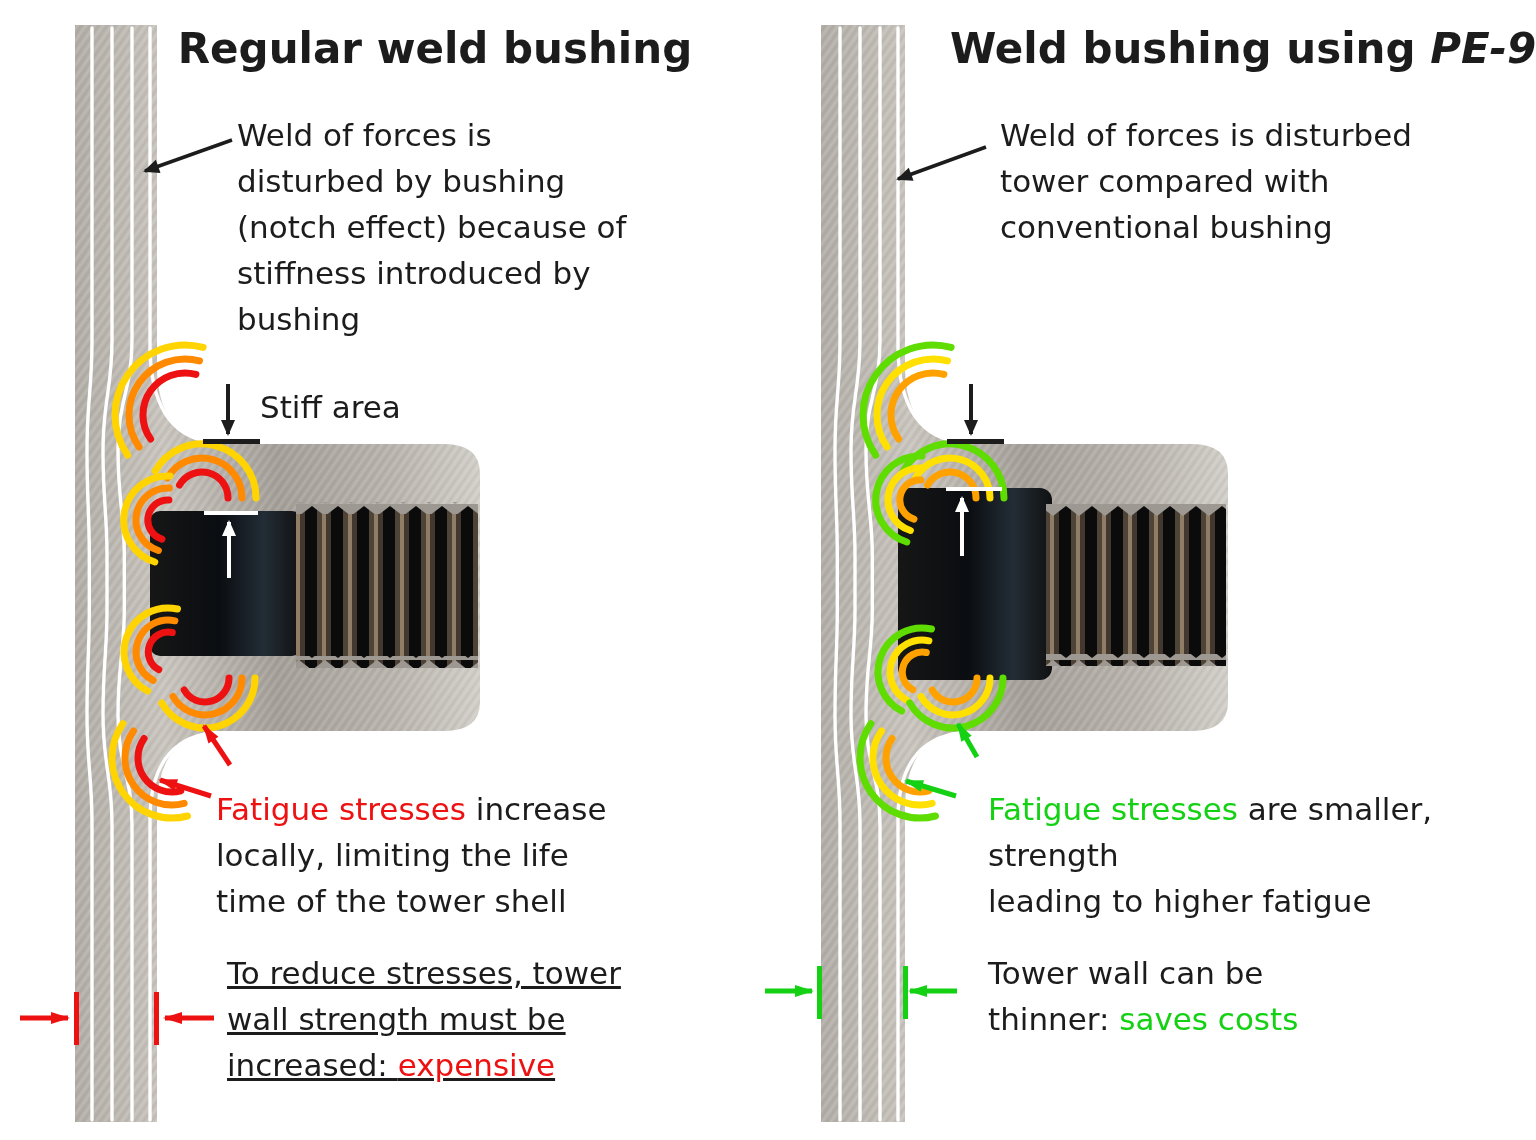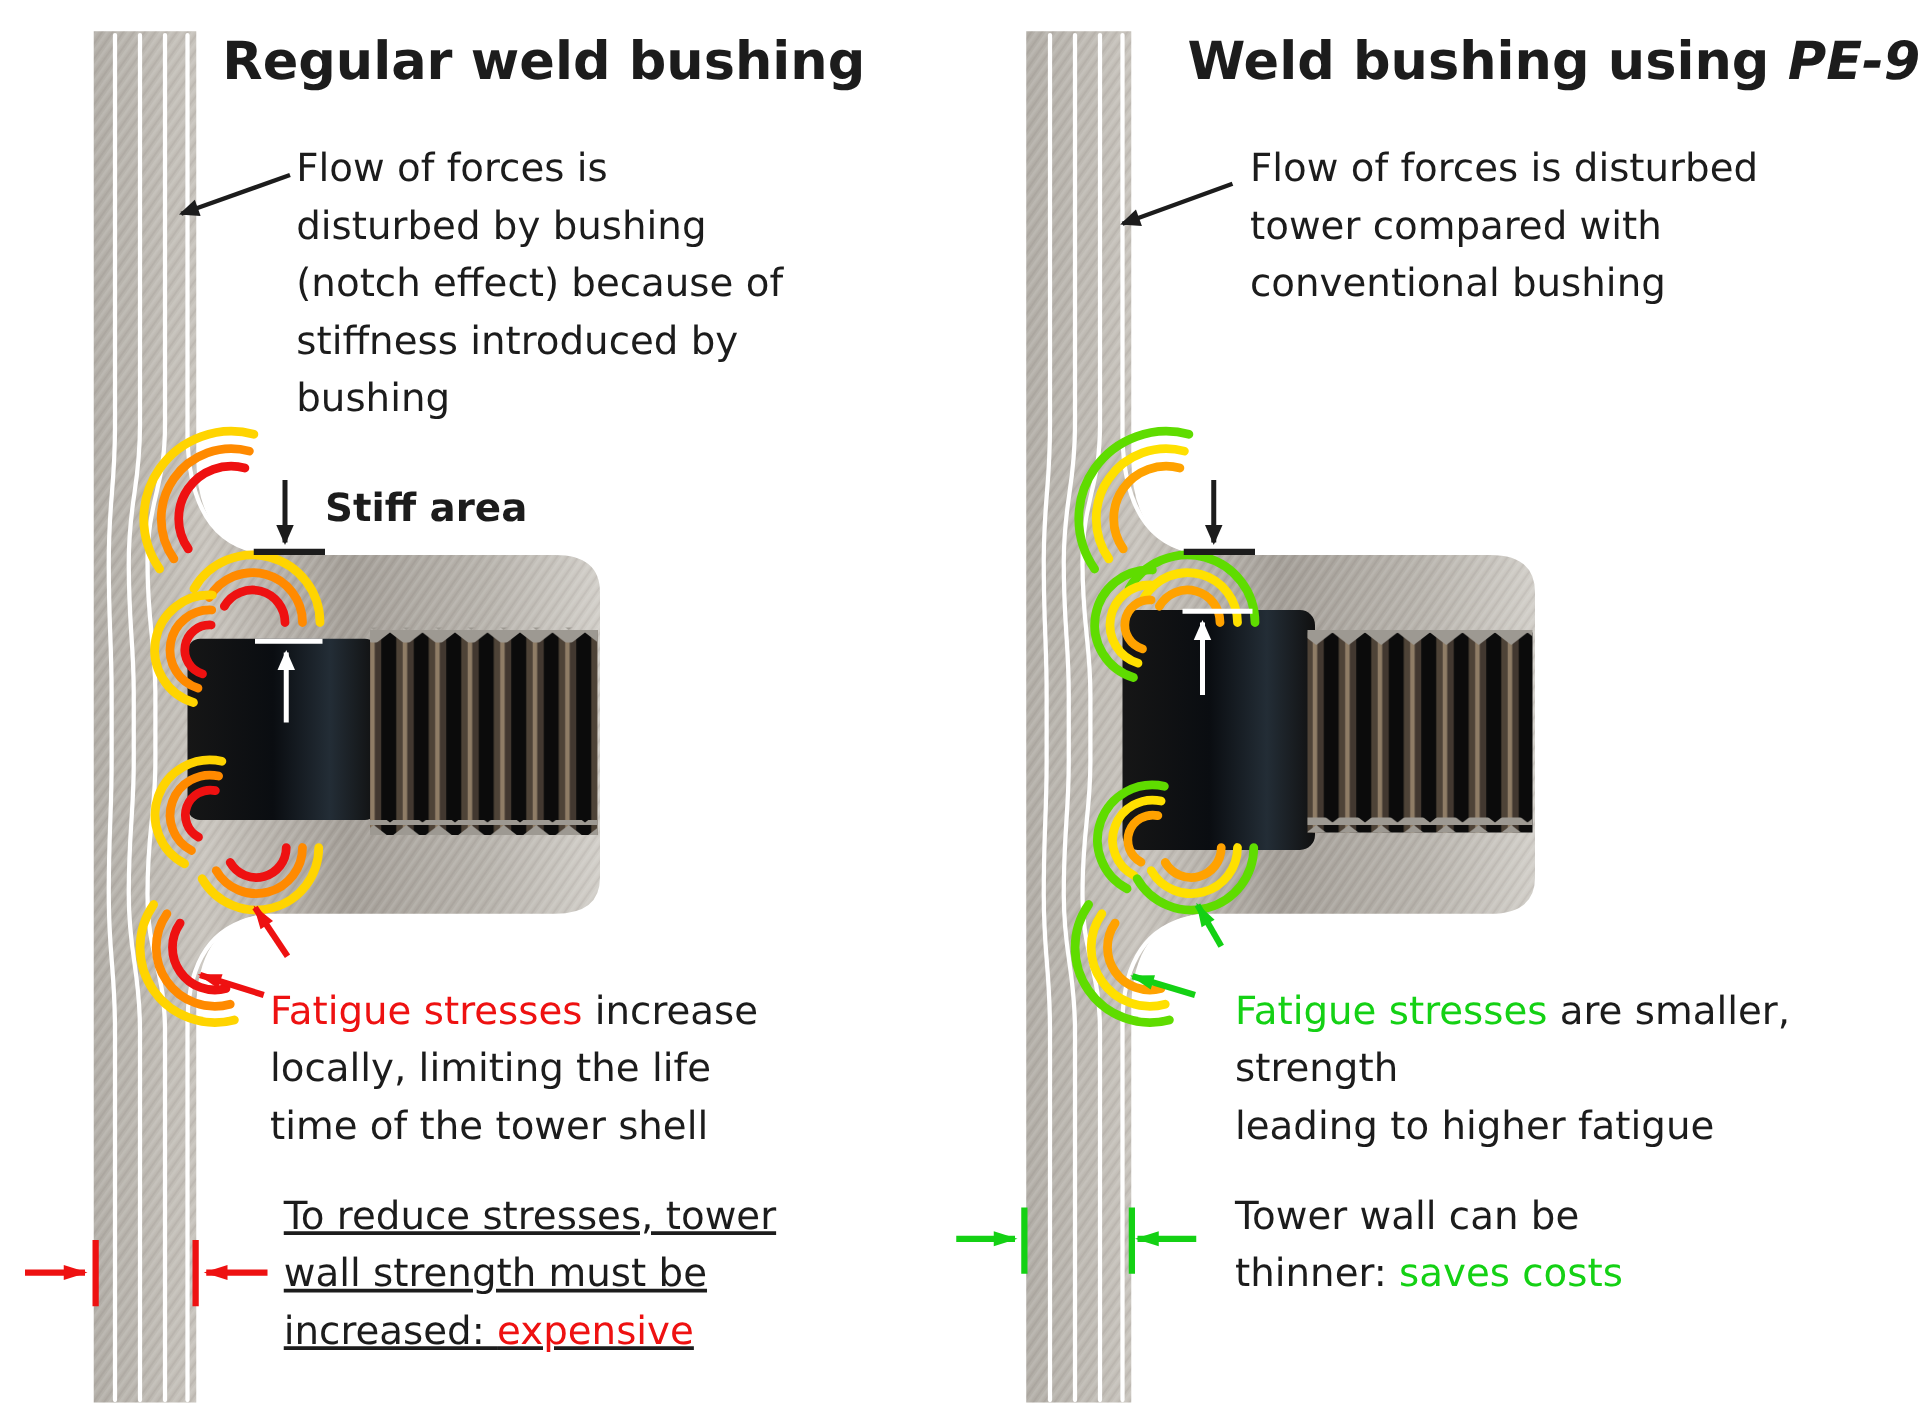--- a/index.html
+++ b/index.html
@@ -5,21 +5,21 @@
   html,body{margin:0;padding:0;background:#ffffff;}
   .stage{position:relative;width:1536px;height:1140px;background:#ffffff;overflow:hidden;
          font-family:"DejaVu Sans","Liberation Sans",sans-serif;color:#1c1c1c;}
   .stage svg{position:absolute;left:0;top:0;}
   .txt{position:absolute;font-size:31px;line-height:46px;color:#1c1c1c;}
   .txt .line{white-space:nowrap;}
   .title{position:absolute;top:24px;font-size:42px;font-weight:bold;white-space:nowrap;text-align:center;}
   .title .it{font-style:italic;}
   .red{color:#ee1111;}
   .green{color:#14d114;}
-  .lbl{position:absolute;font-size:31px;white-space:nowrap;font-weight:bold;}
+  .lbl{position:absolute;font-size:31px;white-space:nowrap;}
 </style>
 </head>
 <body>
 
 <div class="stage">
 
 <svg width="1536" height="1140" viewBox="0 0 1536 1140">
   <defs>
     <linearGradient id="metal" x1="0" y1="0" x2="1" y2="0">
       <stop offset="0" stop-color="#b2aea7"></stop>
@@ -175,29 +175,29 @@
 </svg>
 
   <div class="title" style="left:170px;width:530px;">
     <span>Regular weld bushing</span>
   </div>
   <div class="title" style="left:950px;width:570px;">
     <span>Weld bushing using </span><span class="it">PE-90</span>
   </div>
 
   <div class="txt" style="left:237px;top:112px;">
-    <div class="line">Flow of forces is</div>
+    <div class="line">Weld of forces is</div>
     <div class="line">disturbed by bushing</div>
     <div class="line">(notch effect) because of</div>
     <div class="line">stiffness introduced by</div>
     <div class="line">bushing</div>
   </div>
 
   <div class="txt" style="left:1000px;top:112px;">
-    <div class="line">Flow of forces is disturbed</div>
+    <div class="line">Weld of forces is disturbed</div>
     <div class="line">tower compared with</div>
     <div class="line">conventional bushing</div>
   </div>
 
   <div class="lbl" style="left:260px;top:389px;">Stiff area</div>
 
   <div class="txt" style="left:216px;top:786px;">
     <div class="line"><span class="red">Fatigue stresses</span><span> increase</span></div>
     <div class="line">locally, limiting the life</div>
     <div class="line">time of the tower shell</div>

